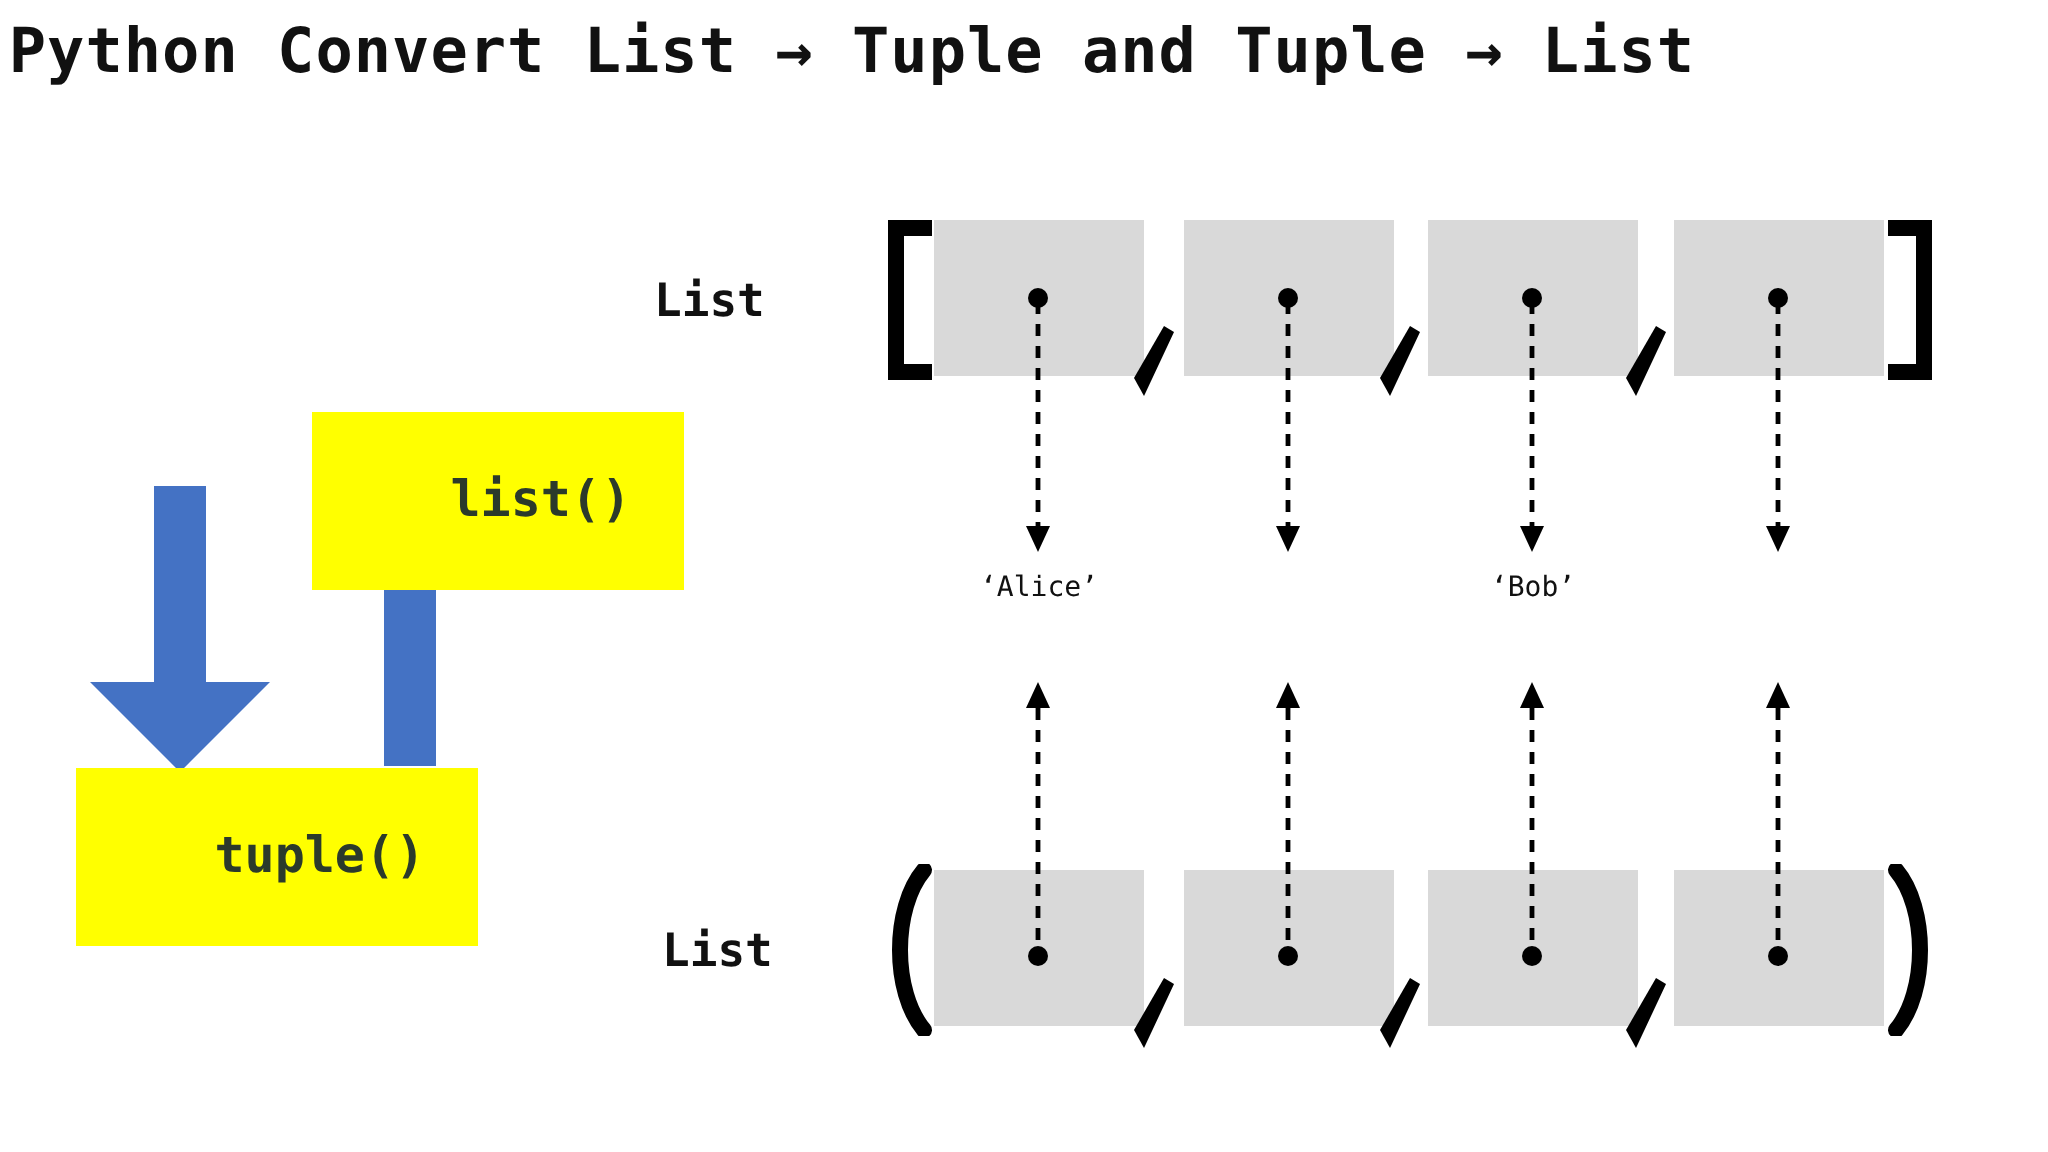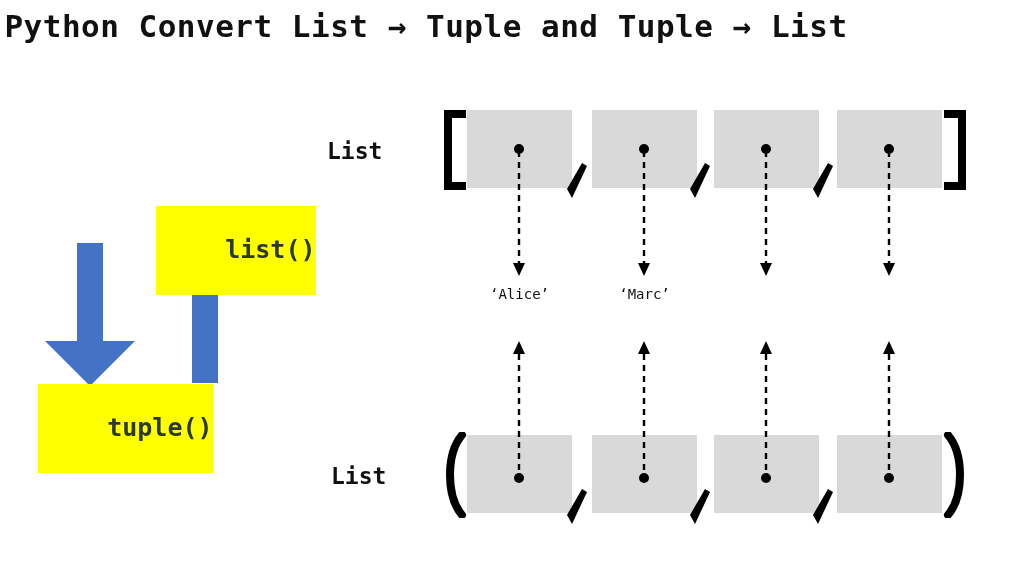--- a/index.html
+++ b/index.html
@@ -33,21 +33,21 @@
 
   
   .chip {
     position: absolute;
     background: #ffff00;
     color: #2b3a2b;
     font-family: "DejaVu Sans Mono", "Liberation Mono", monospace;
     font-weight: bold;
     font-size: 25px;
     line-height: 1.0;
-    padding: 6px 0 8px 9px;
+    padding: 6px 26px 8px 9px;
     white-space: pre;
   }
   .chip-list  { left: 156px; top: 206px; }
   .chip-tuple { left: 38px;  top: 384px; }
 
   .arrow-svg { position: absolute; }
 
   
   .row-label {
     position: absolute;
@@ -157,21 +157,21 @@
     <line x1="10" y1="8" x2="10" y2="120" stroke="#000" stroke-width="2.4" stroke-dasharray="6 5"></line>
     <polygon points="10,133 4,120 16,120" fill="#000"></polygon>
   </svg>
   <svg class="conn-svg" style="left:879px; top:143px;" width="20" height="135" viewBox="0 0 20 135">
     <circle cx="10" cy="6" r="5" fill="#000"></circle>
     <line x1="10" y1="8" x2="10" y2="120" stroke="#000" stroke-width="2.4" stroke-dasharray="6 5"></line>
     <polygon points="10,133 4,120 16,120" fill="#000"></polygon>
   </svg>
 
   <div class="values" style="left:467px;">‘Alice’</div>
-  <div class="values" style="left:592px;">‘Marc’</div>
+  <div class="values" style="left:714px;">‘Bob’</div>
 
   <div class="row-label label-tuple">List</div>
 
   <svg class="bracket" style="left:438px; top:432px;" width="32" height="86" viewBox="0 0 32 86">
     <path d="M24 3 C8 22, 8 64, 24 83" fill="none" stroke="#000" stroke-width="8" stroke-linecap="round"></path>
   </svg>
 
   <div class="row-tuple">
     <div class="cell" style="left:467px;"></div>
     <div class="cell" style="left:592px;"></div>

